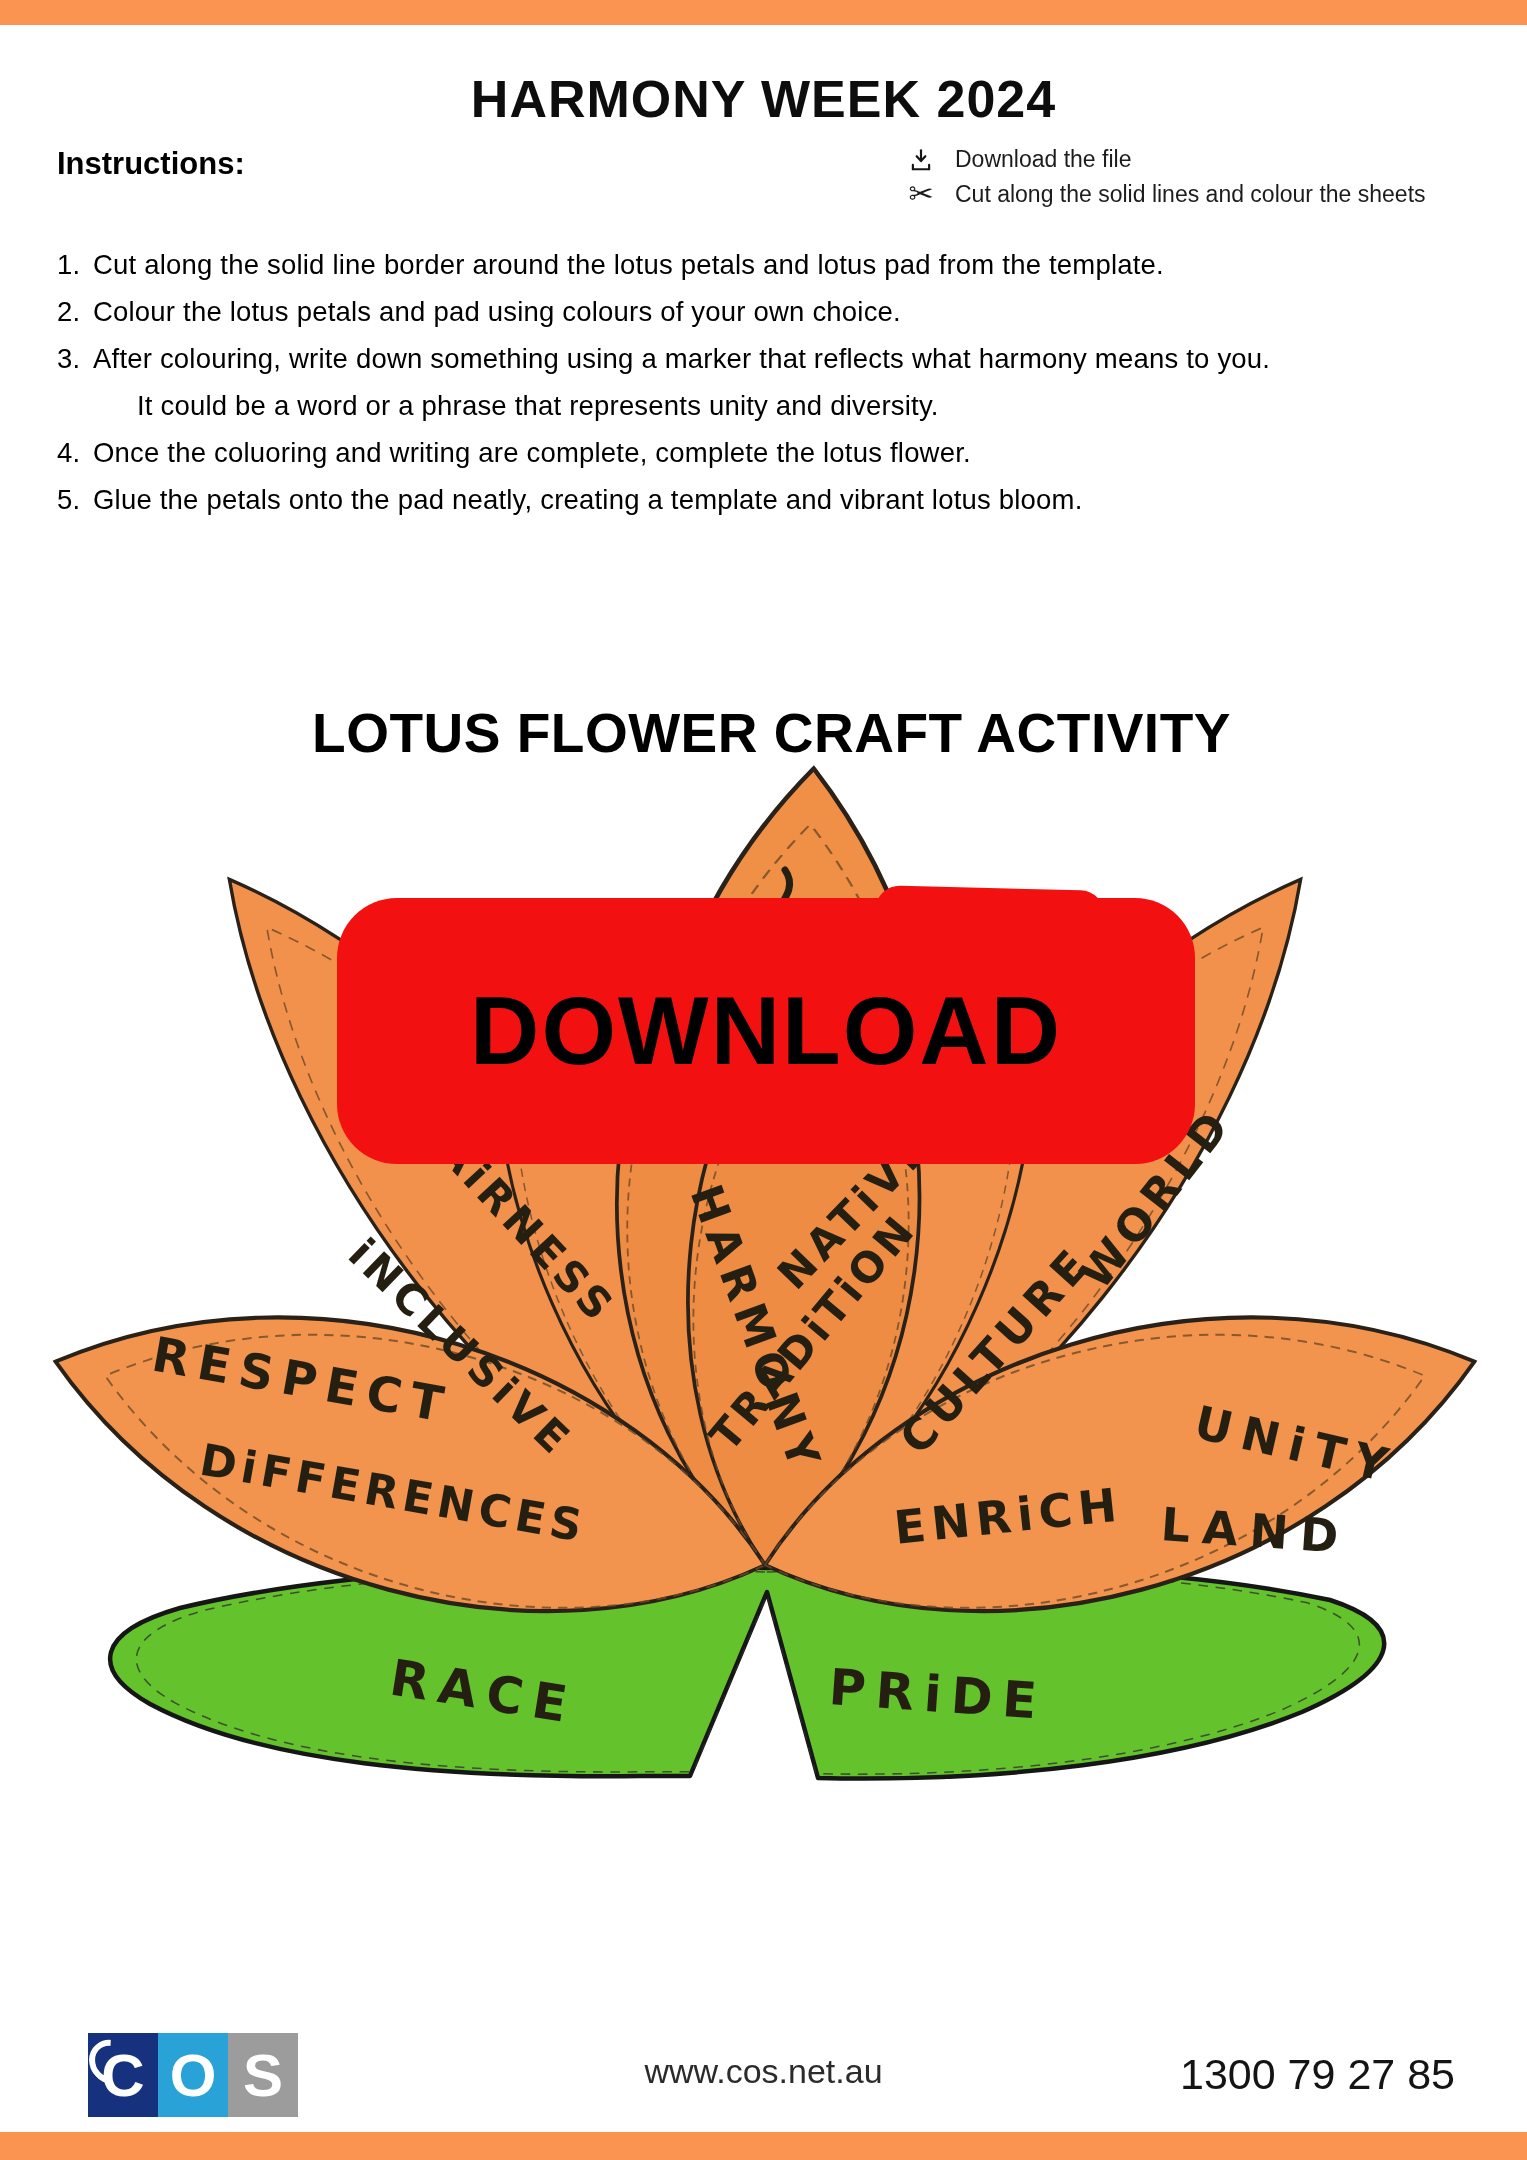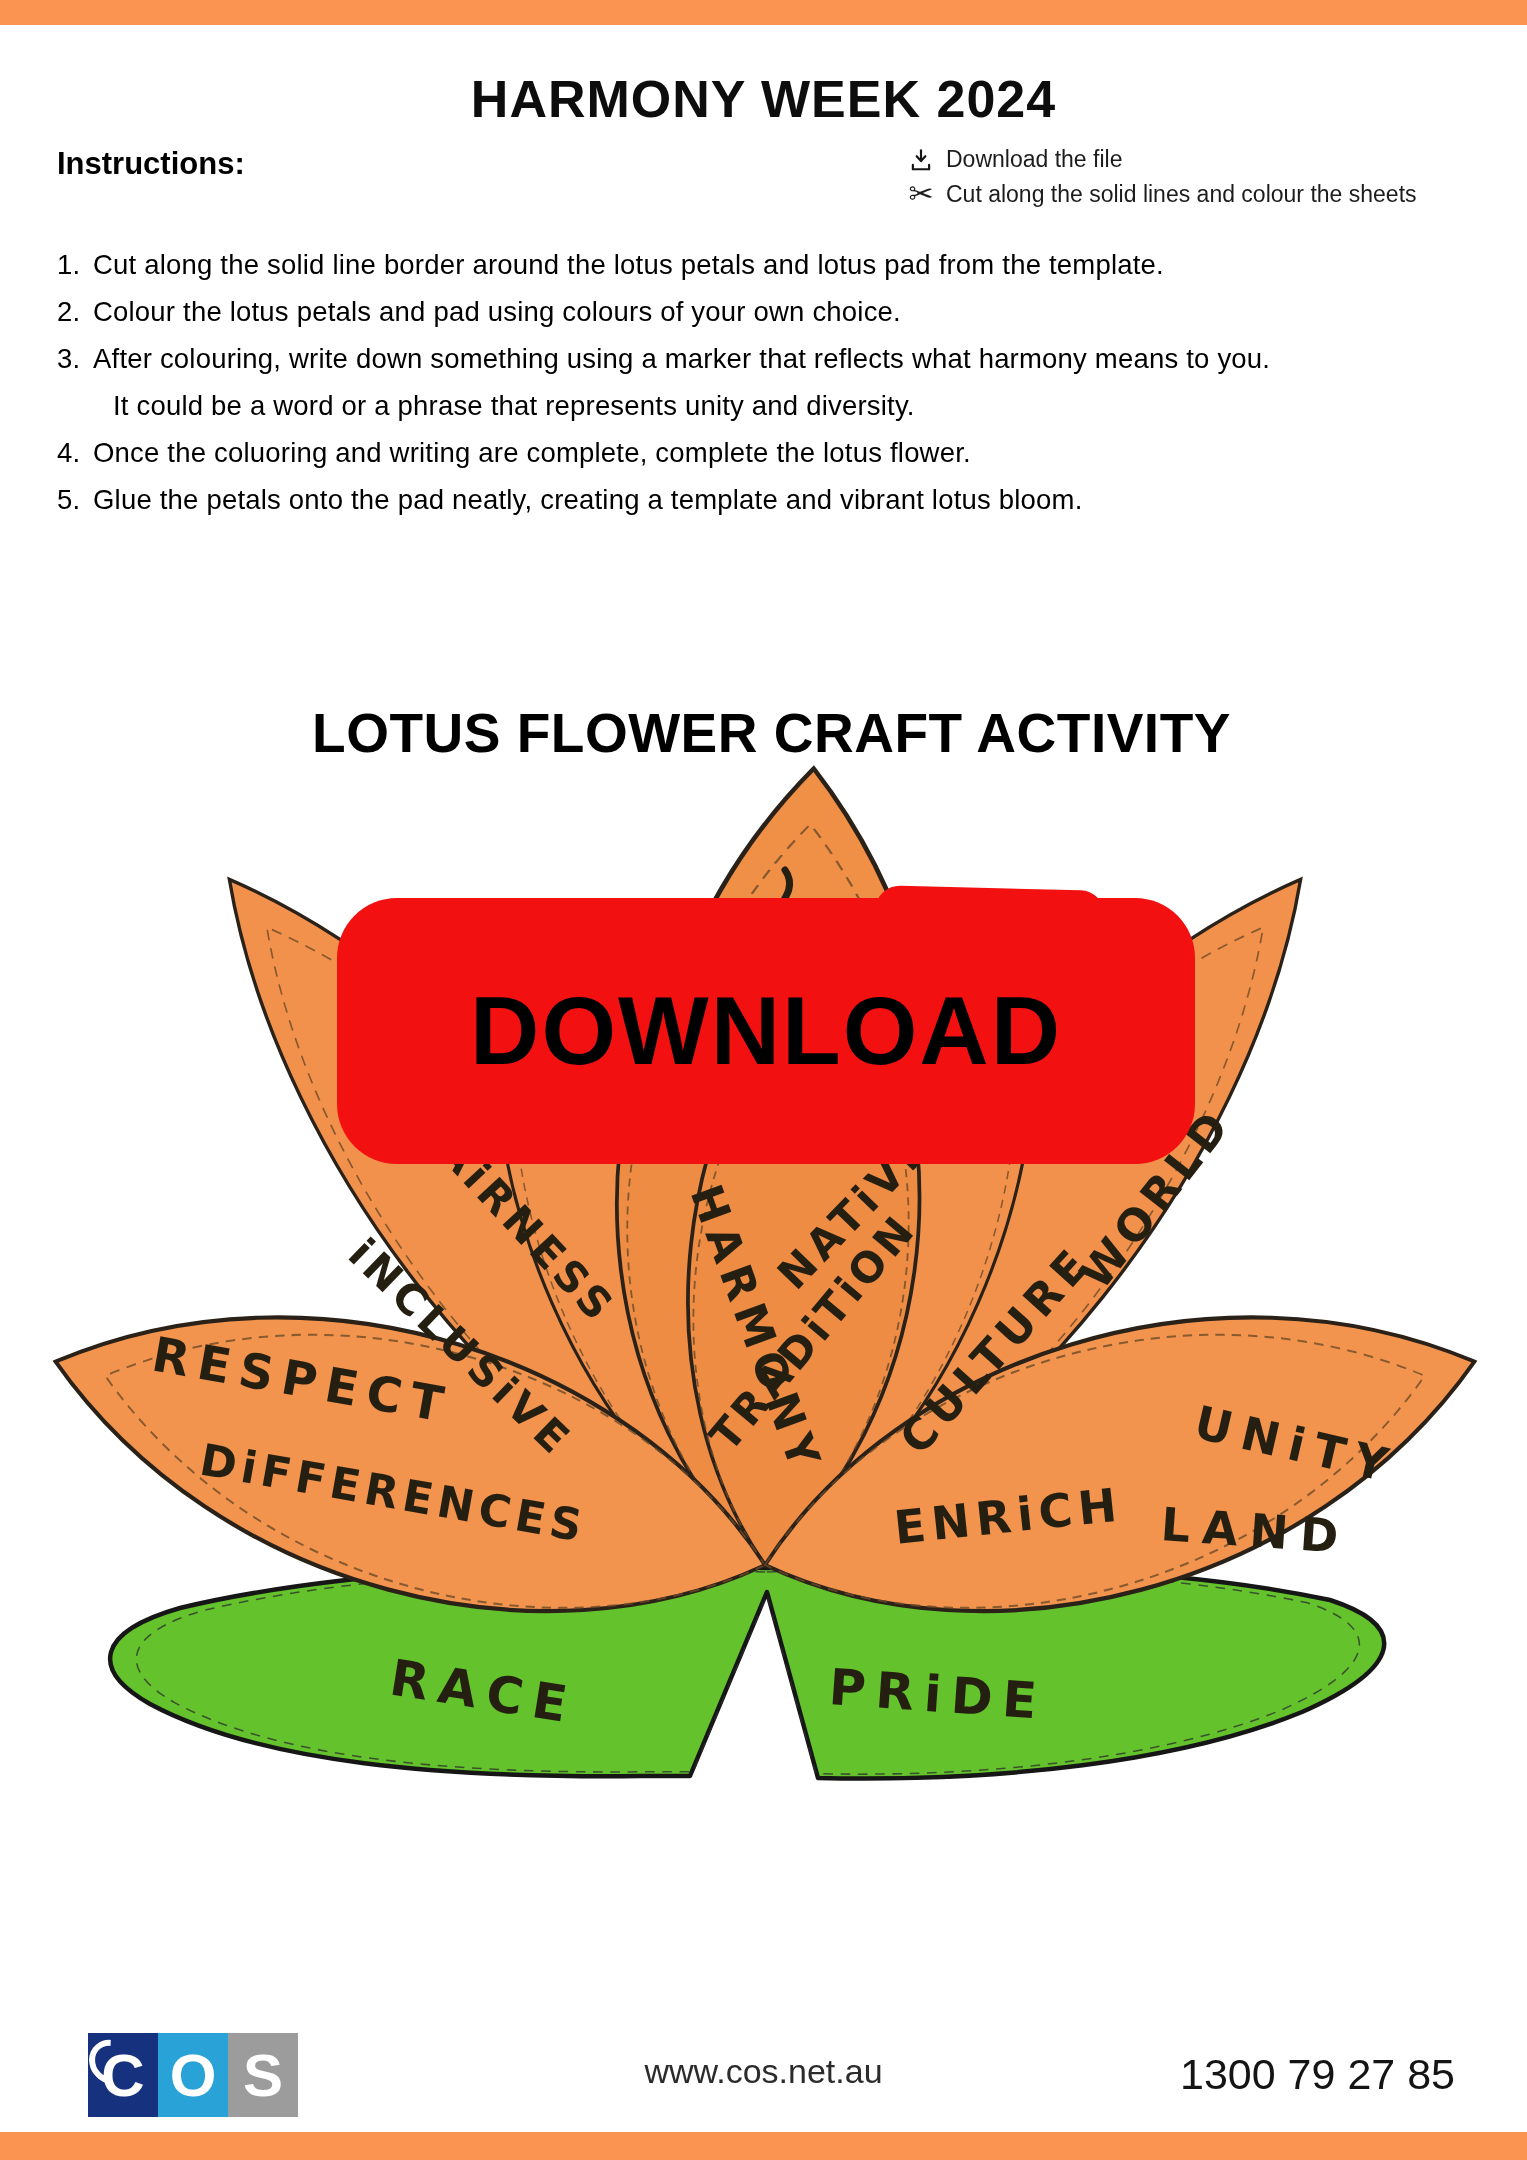--- a/index.html
+++ b/index.html
@@ -5,27 +5,27 @@
   html,body{margin:0;padding:0;background:#fff;}
   .page{position:relative;width:1527px;height:2160px;background:#ffffff;overflow:hidden;
         font-family:"Liberation Sans",sans-serif;color:#111;}
   .bar{position:absolute;left:0;width:1527px;background:#FB9351;}
   .bar.top{top:0;height:25px;}
   .bar.bottom{top:2132px;height:28px;}
   .title{position:absolute;top:34px;left:0;width:1527px;text-align:center;
          font-size:52px;font-weight:800;letter-spacing:1px;color:#0d0d0d;}
   .instr-head{position:absolute;left:57px;top:146px;font-size:31px;font-weight:700;color:#000;}
   .note{position:absolute;left:906px;top:146px;width:620px;font-size:23px;color:#1c1c1c;}
-  .note-row{display:flex;align-items:center;gap:10px;margin-bottom:6px;}
+  .note-row{display:flex;align-items:center;gap:19px;margin-bottom:6px;}
   .note-row .ic{width:30px;display:flex;justify-content:center;align-items:center;flex:0 0 30px;}
   .scissors{font-size:30px;line-height:1;}
   .list{position:absolute;left:57px;top:248px;width:1430px;font-size:27.5px;color:#000;}
   .li{display:flex;margin-bottom:13px;line-height:34px;letter-spacing:0.2px;}
   .li .num{flex:0 0 36px;}
-  .li.cont{padding-left:20px;}
+  .li.cont{padding-left:20px;gap:24px;}
   .activity-head{position:absolute;top:655px;left:0;width:1527px;text-align:center;
                  font-size:55px;font-weight:800;letter-spacing:0.5px;color:#000000;padding-left:8px;}
   .flower{position:absolute;left:0;top:730px;width:1527px;height:1080px;z-index:1;}
   .petal{fill:#F2914B;stroke:#2a2118;stroke-width:2.5;vector-effect:non-scaling-stroke;}
   .petal-inner{fill:none;stroke:#6b4a28;stroke-width:1.3;stroke-dasharray:8 6;
                vector-effect:non-scaling-stroke;opacity:.8;}
   .pad{fill:#64C22C;stroke:#161616;stroke-width:4.5;stroke-linejoin:round;}
   .pad-inner{fill:none;stroke:#2c2c2c;stroke-width:1.6;stroke-dasharray:10 8;opacity:.75;}
   .mk{font-family:"DejaVu Sans",sans-serif;font-weight:700;fill:#241f10;}
   .dl-btn{position:absolute;left:337px;top:898px;width:858px;height:266px;background:#F21010;

